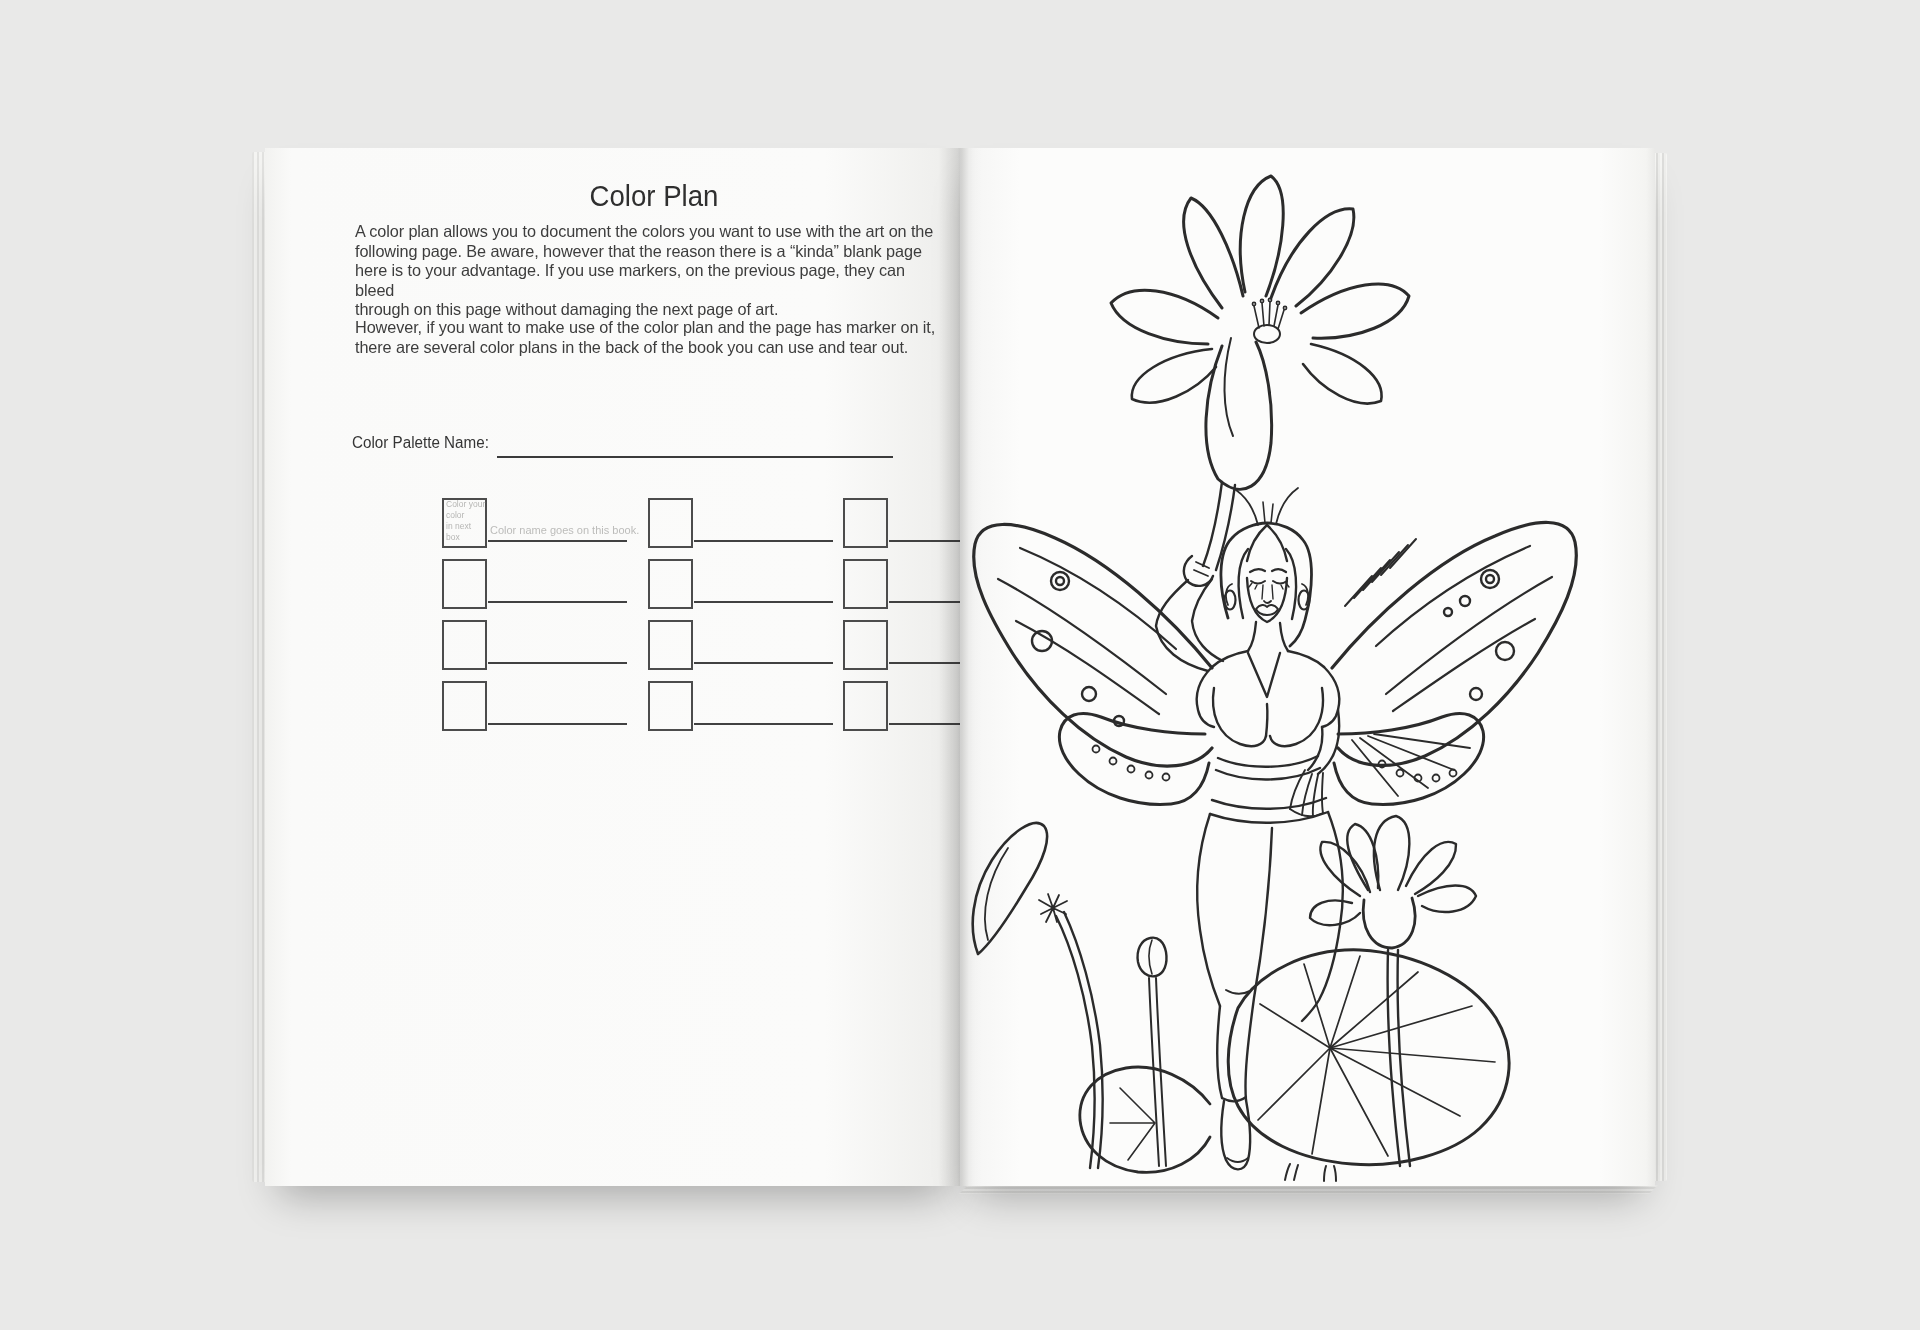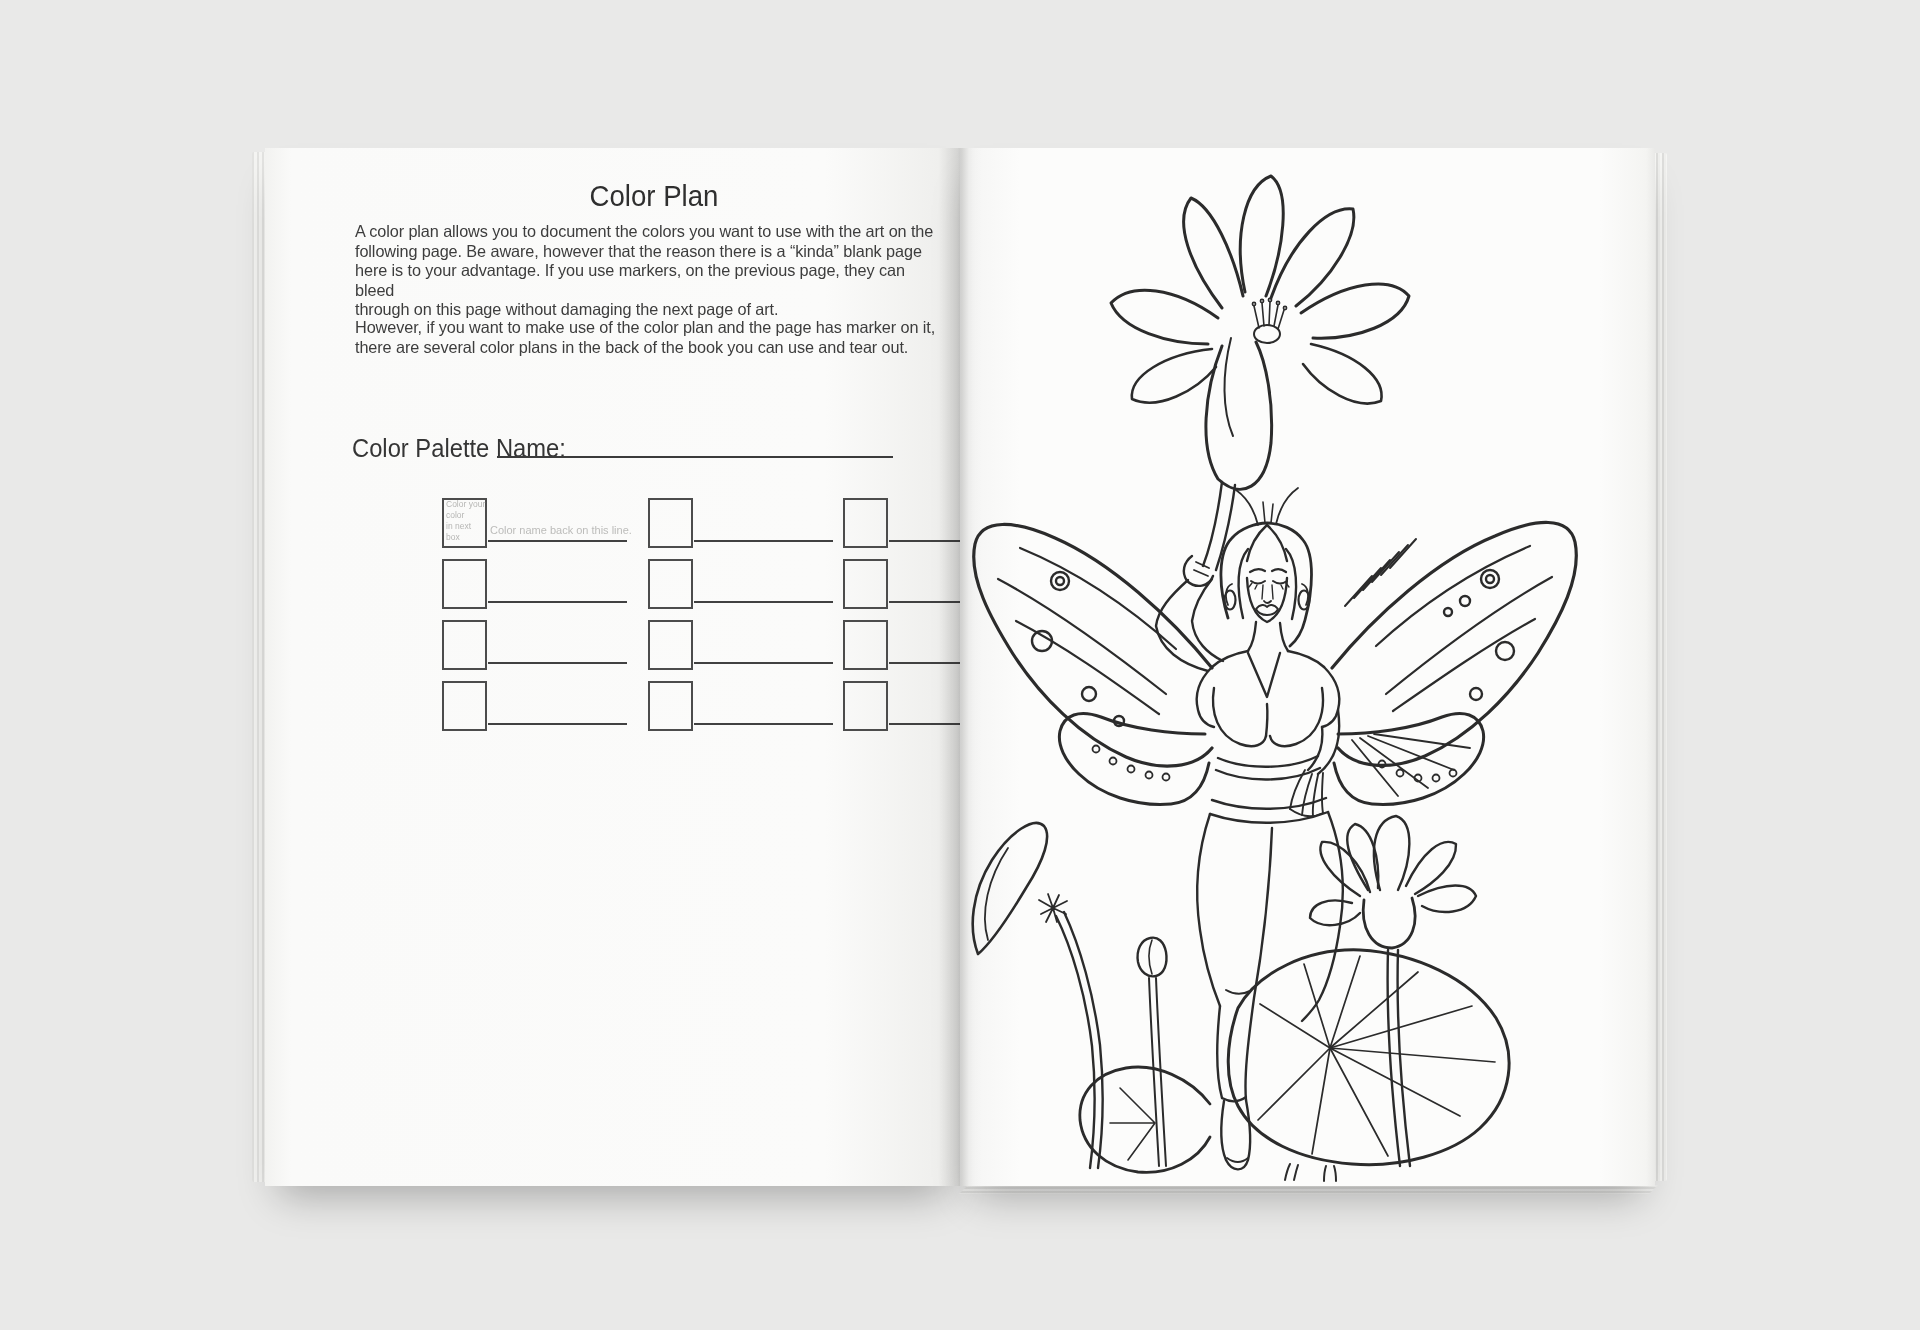--- a/index.html
+++ b/index.html
@@ -53,21 +53,21 @@
   }
   .title{
     position:absolute;top:31px;left:0;width:100%;
     text-align:center;font-size:30px;font-weight:400;color:#2f2f2f;
     letter-spacing:0px;transform:scaleX(.92);transform-origin:center;
   }
   .para{position:absolute;left:0;width:100%;font-size:16.5px;line-height:19.6px;
     letter-spacing:-.1px;transform:scaleX(.985);transform-origin:left;}
   .para.p1{top:74px;}
   .para.p2{top:170px;}
-  .palette-row{position:absolute;left:-3px;top:286px;width:100%;height:28px;font-size:25px;color:#353535;}
+  .palette-row{position:absolute;left:-3px;top:286px;width:100%;height:28px;font-size:16px;color:#353535;}
   .palette-label{position:absolute;left:0;top:0;white-space:nowrap;transform:scaleX(.95);transform-origin:left;}
   .palette-line{position:absolute;left:145px;top:22px;width:396px;border-bottom:2px solid #3b3b3b;}
   
   #swatch-grid{position:absolute;left:0;top:0;width:100%;height:100%;}
   .cell{position:absolute;}
   .swatch-box{
     position:absolute;left:0;top:0;width:41px;height:46px;
     border:2.5px solid #4c4c4c;background:transparent;
   }
   .swatch-line{position:absolute;left:46px;top:42px;width:139px;border-bottom:2px solid #414141;}
@@ -107,21 +107,21 @@
         <div>there are several color plans in the back of the book you can use and tear out.</div>
       </div>
 
       <div class="palette-row">
         <span class="palette-label">Color Palette Name:</span>
         <span class="palette-line"></span>
       </div>
 
       <div id="swatch-grid">
           <div class="cell" style="left: 87px; top: 350px;">
-            <div class="line-hint">Color name back on this line.</div>
+            <div class="line-hint">Color name goes on this book.</div>
             <div class="swatch-box">
               <div class="box-hint">Color your
 color
 in next
 box</div>
             </div>
             <div class="swatch-line"></div>
           </div>
           <div class="cell" style="left: 293px; top: 350px;">
             <div class="swatch-box"></div>

